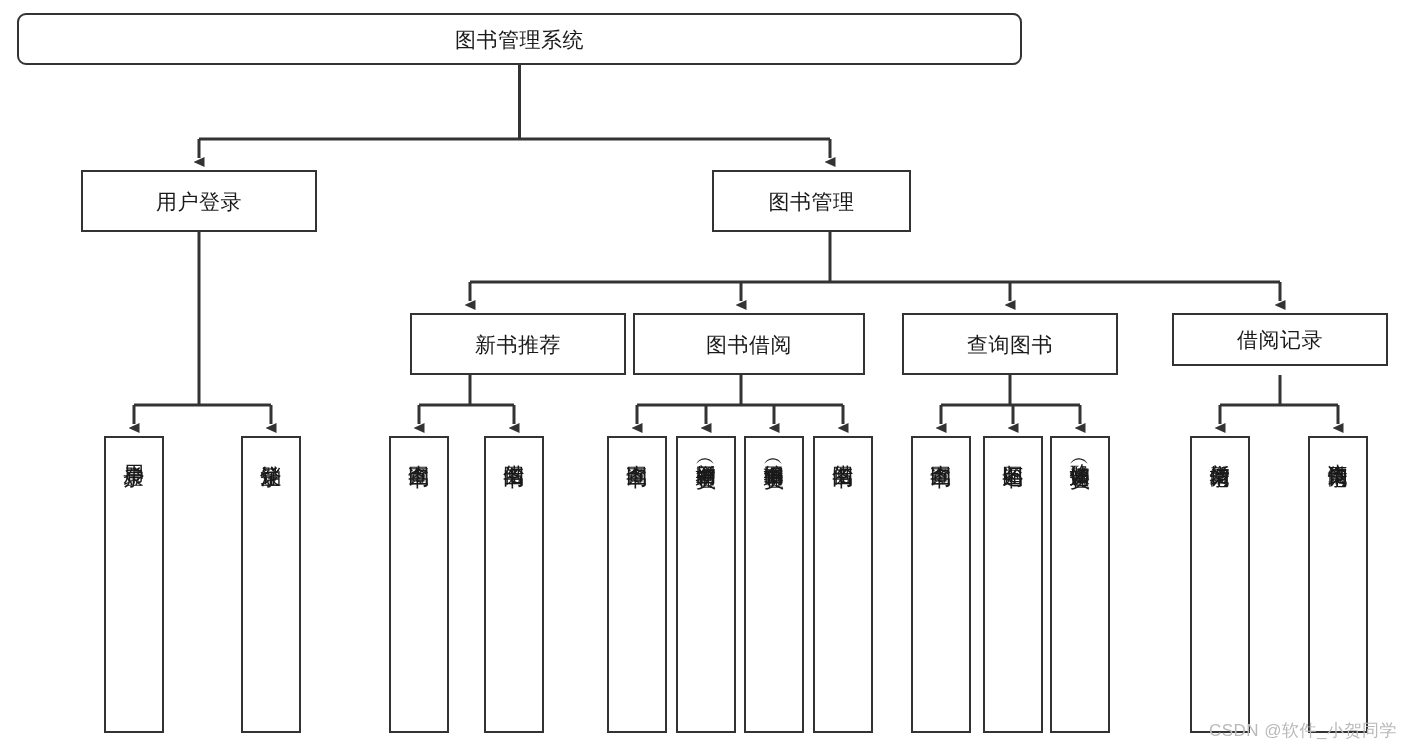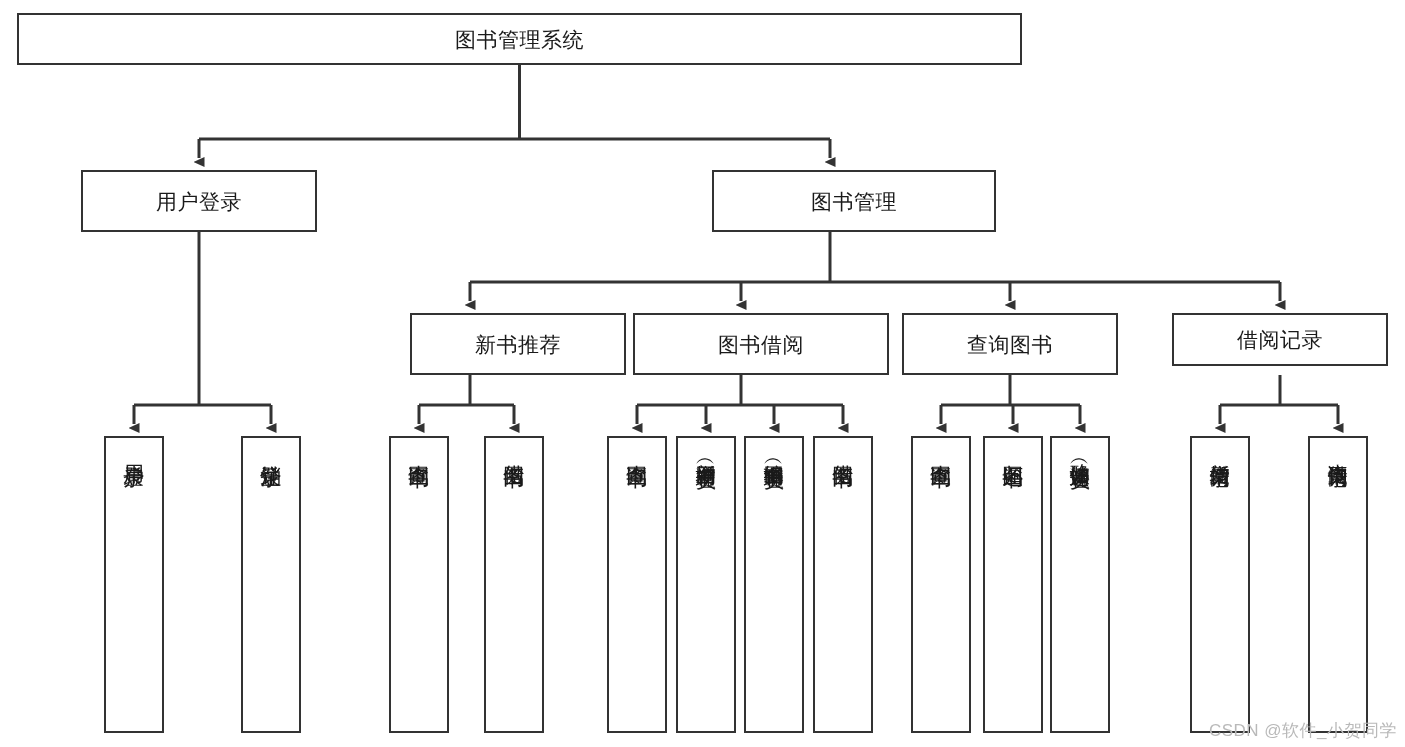--- a/index.html
+++ b/index.html
@@ -114,33 +114,33 @@
         <path d="M1013,405 L1013,424" marker-end="url(#arrow)"></path>
         <path d="M1080,405 L1080,424" marker-end="url(#arrow)"></path>
         <path d="M1280,375 L1280,405"></path>
         <path d="M1220,405 L1338,405"></path>
         <path d="M1220,405 L1220,424" marker-end="url(#arrow)"></path>
         <path d="M1338,405 L1338,424" marker-end="url(#arrow)"></path>
       </g>
   </svg>
 
   <div id="nodes">
-      <div class="node horiz tall" style="left: 17px; top: 13px; width: 1005px; height: 52px;">
+      <div class="node horiz tall" style="left: 17px; top: 13px; width: 1005px; height: 52px; border-radius: 9px;">
         <span class="lbl">图书管理系统</span>
       </div>
       <div class="node horiz" style="left: 81px; top: 170px; width: 236px; height: 62px;">
         <span class="lbl">用户登录</span>
       </div>
-      <div class="node horiz" style="left: 712px; top: 170px; width: 284px; height: 62px;">
+      <div class="node horiz" style="left: 712px; top: 170px; width: 199px; height: 62px;">
         <span class="lbl">图书管理</span>
       </div>
       <div class="node horiz" style="left: 362px; top: 313px; width: 216px; height: 62px; margin-left: 48px;">
         <span class="lbl">新书推荐</span>
       </div>
-      <div class="node horiz" style="left: 633px; top: 313px; width: 256px; height: 62px;">
+      <div class="node horiz" style="left: 633px; top: 313px; width: 232px; height: 62px;">
         <span class="lbl">图书借阅</span>
       </div>
       <div class="node horiz" style="left: 902px; top: 313px; width: 216px; height: 62px;">
         <span class="lbl">查询图书</span>
       </div>
       <div class="node horiz" style="left: 1172px; top: 313px; width: 216px; height: 53px;">
         <span class="lbl">借阅记录</span>
       </div>
       <div class="node vert" style="left: 104px; top: 436px; width: 60px; height: 297px;">
         <span class="lbl">用户登录</span>

